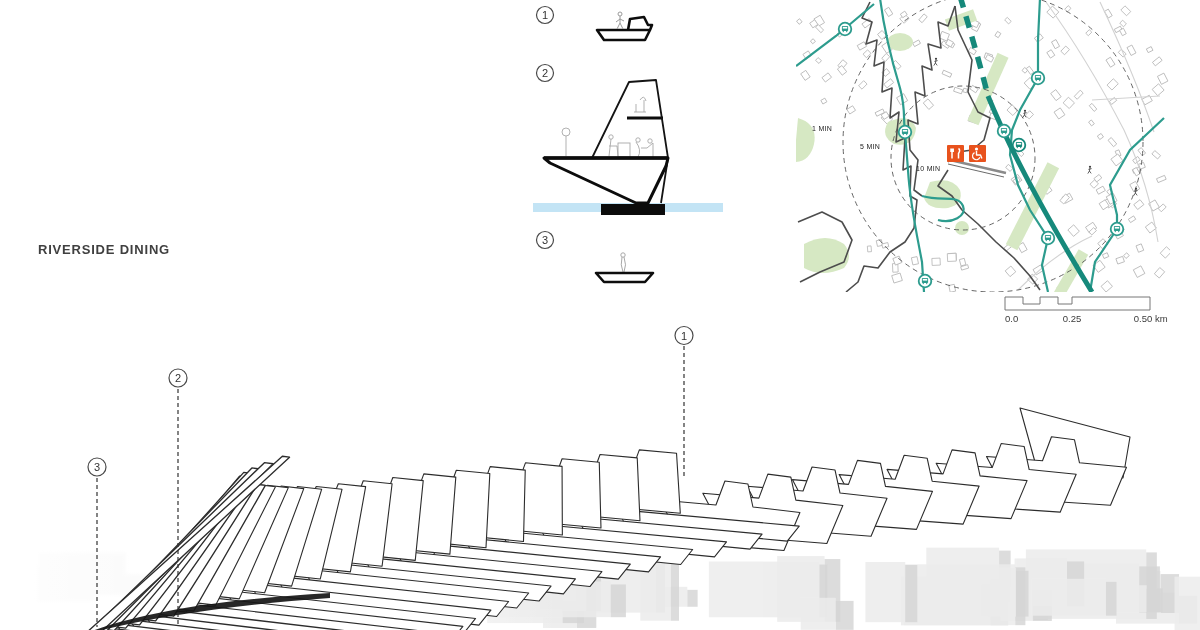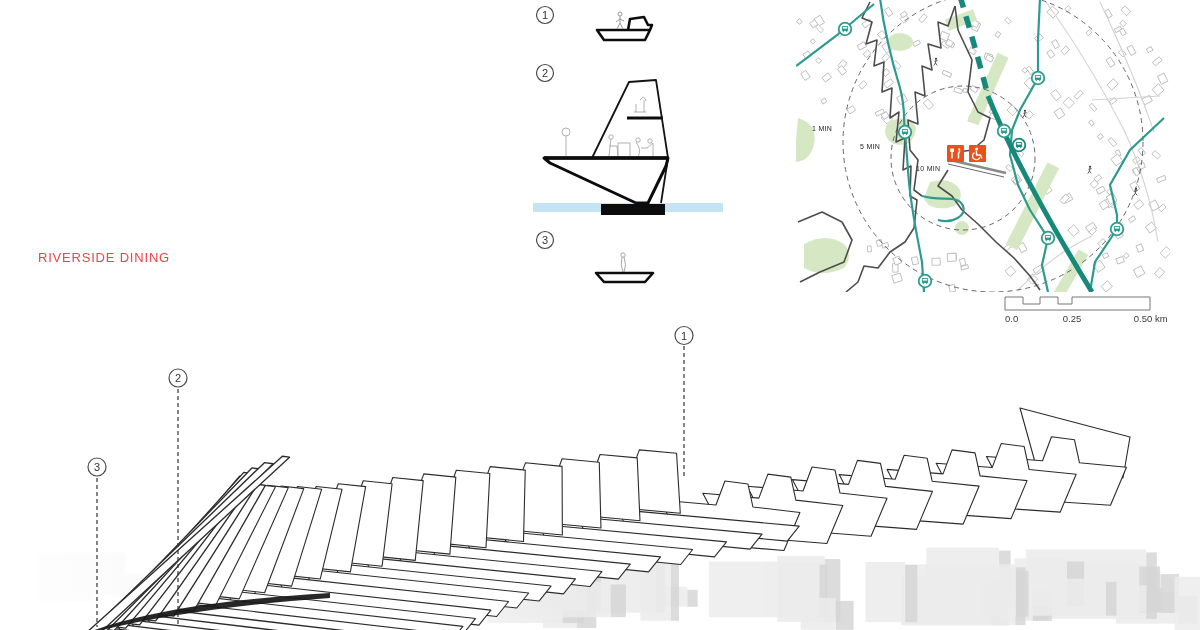--- a/index.html
+++ b/index.html
@@ -1,20 +1,20 @@
 <!DOCTYPE html>
 <html><head>
 <meta charset="utf-8">
 <style>
   html,body{margin:0;padding:0;background:#fff;}
   .board{position:relative;width:1200px;height:630px;background:#fff;overflow:hidden;
          font-family:"Liberation Sans",sans-serif;}
   .title-block{position:absolute;left:38px;top:238px;color:#57575a;}
   .title-block .main{font-size:37px;letter-spacing:2px;font-weight:400;line-height:1;color:#545457;}
-  .title-block .sub{font-size:13px;font-weight:normal;letter-spacing:0.8px;color:#ef4444;margin-top:12px;}
+  .title-block .sub{font-size:13px;font-weight:bold;letter-spacing:0.8px;color:#404040;margin-top:4px;}
   svg{position:absolute;display:block;}
   #diagrams-svg{left:528px;top:0;}
   #map-svg{left:796px;top:0;}
   #figure-svg{left:0;top:325px;}
   text{font-family:"Liberation Sans",sans-serif;}
   .callout-num{font-size:11px;fill:#333;}
   .min-label{font-size:7px;fill:#222;letter-spacing:0.3px;}
   .scale-label{font-size:9.5px;fill:#3a3a3a;}
 </style>
 </head>

